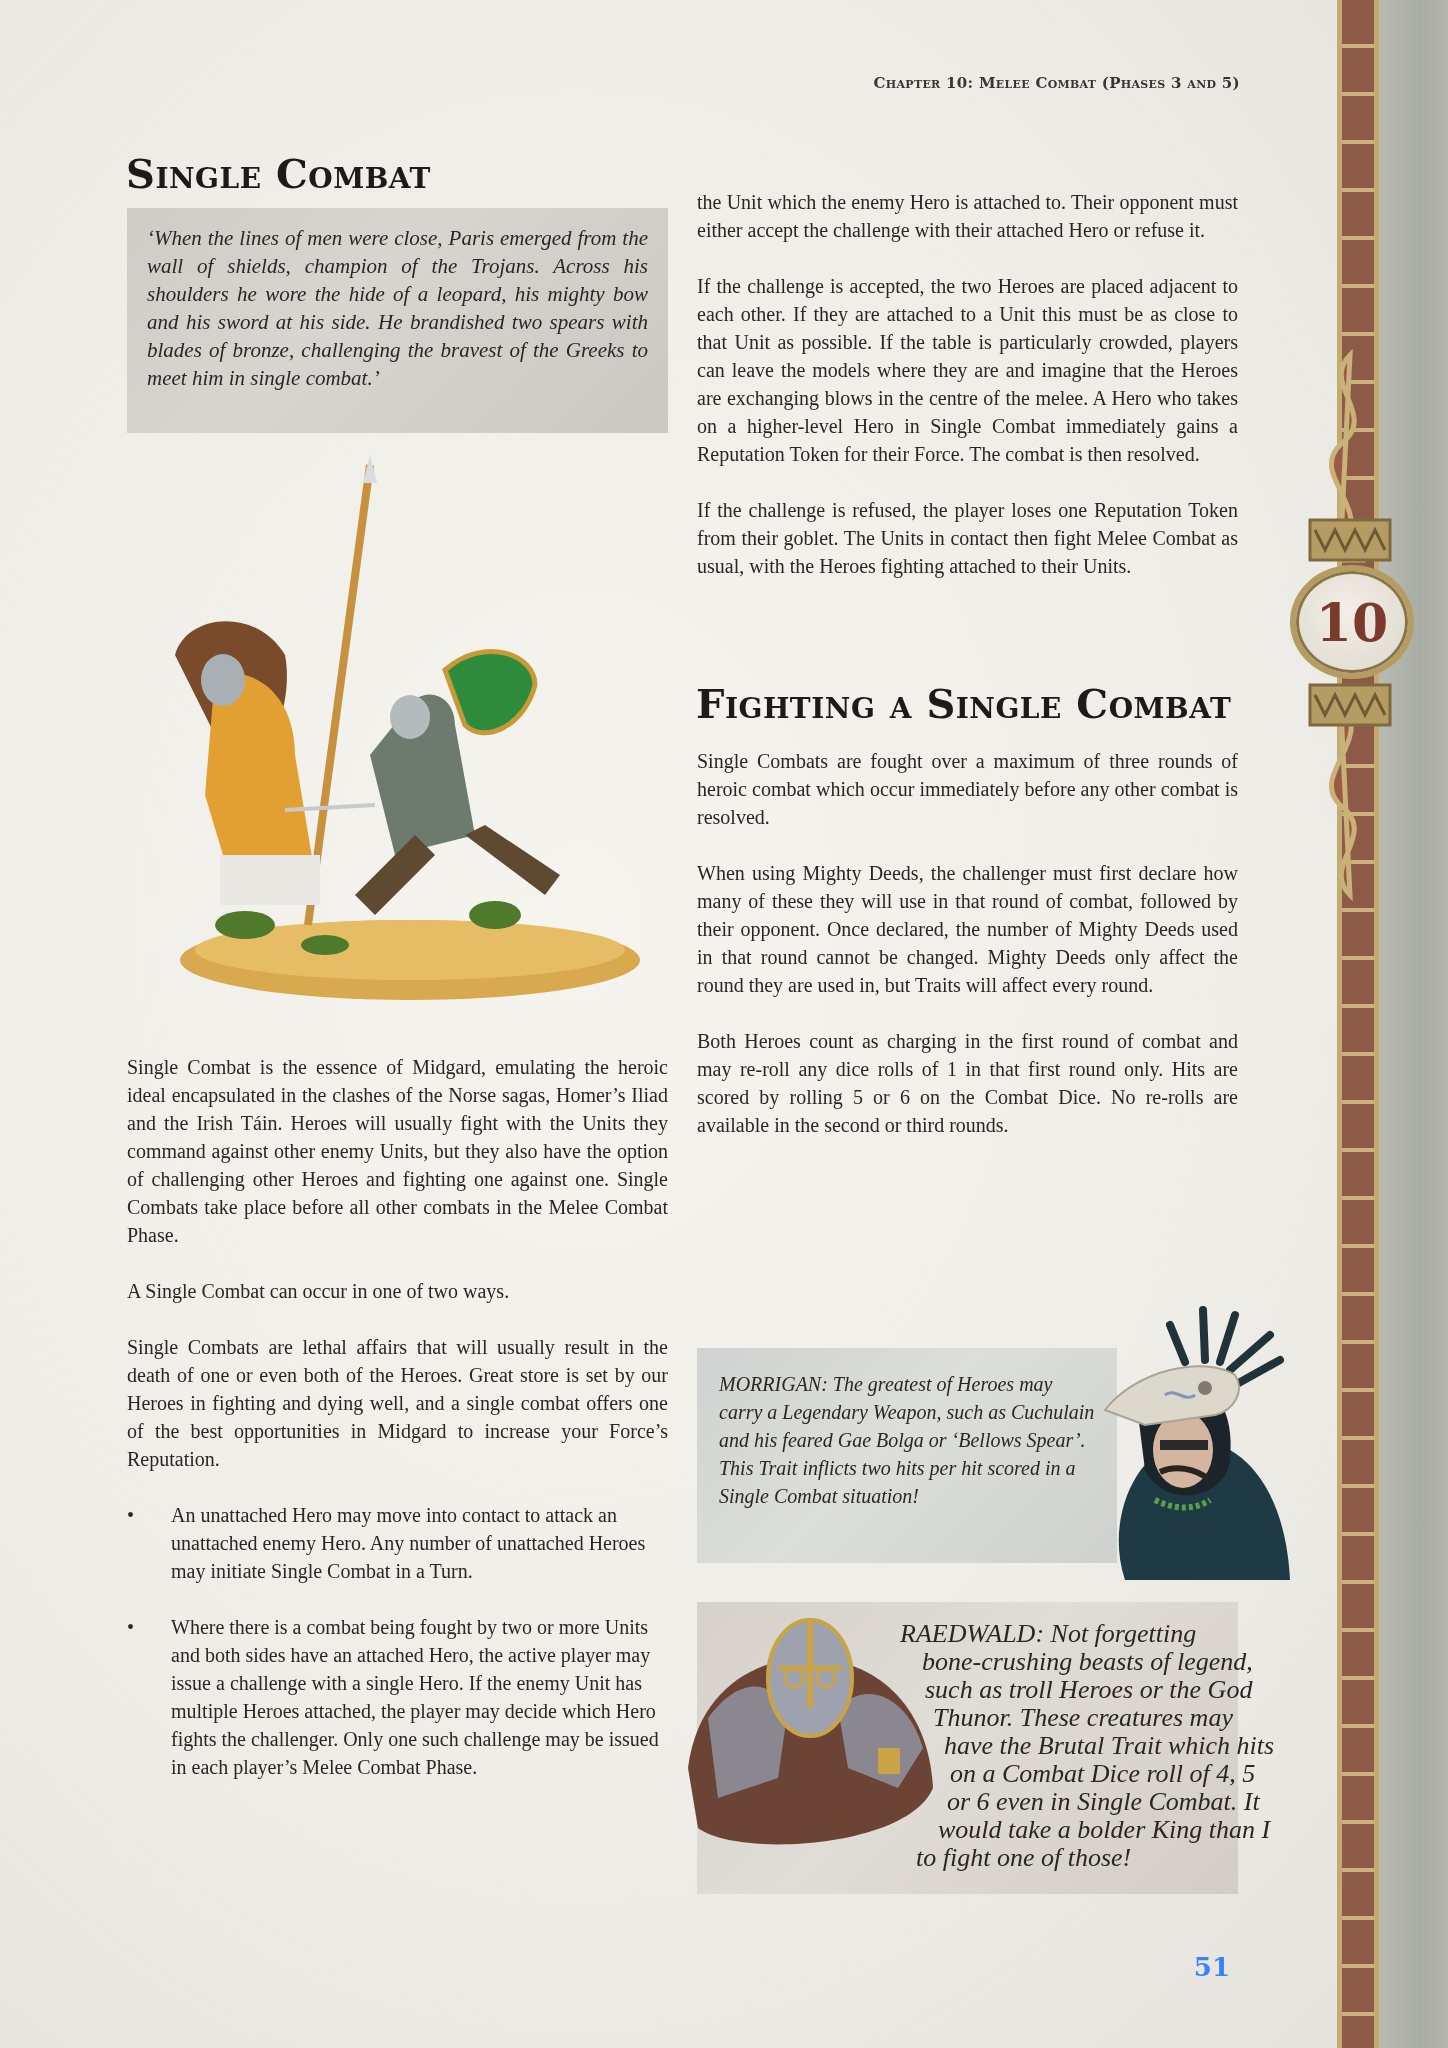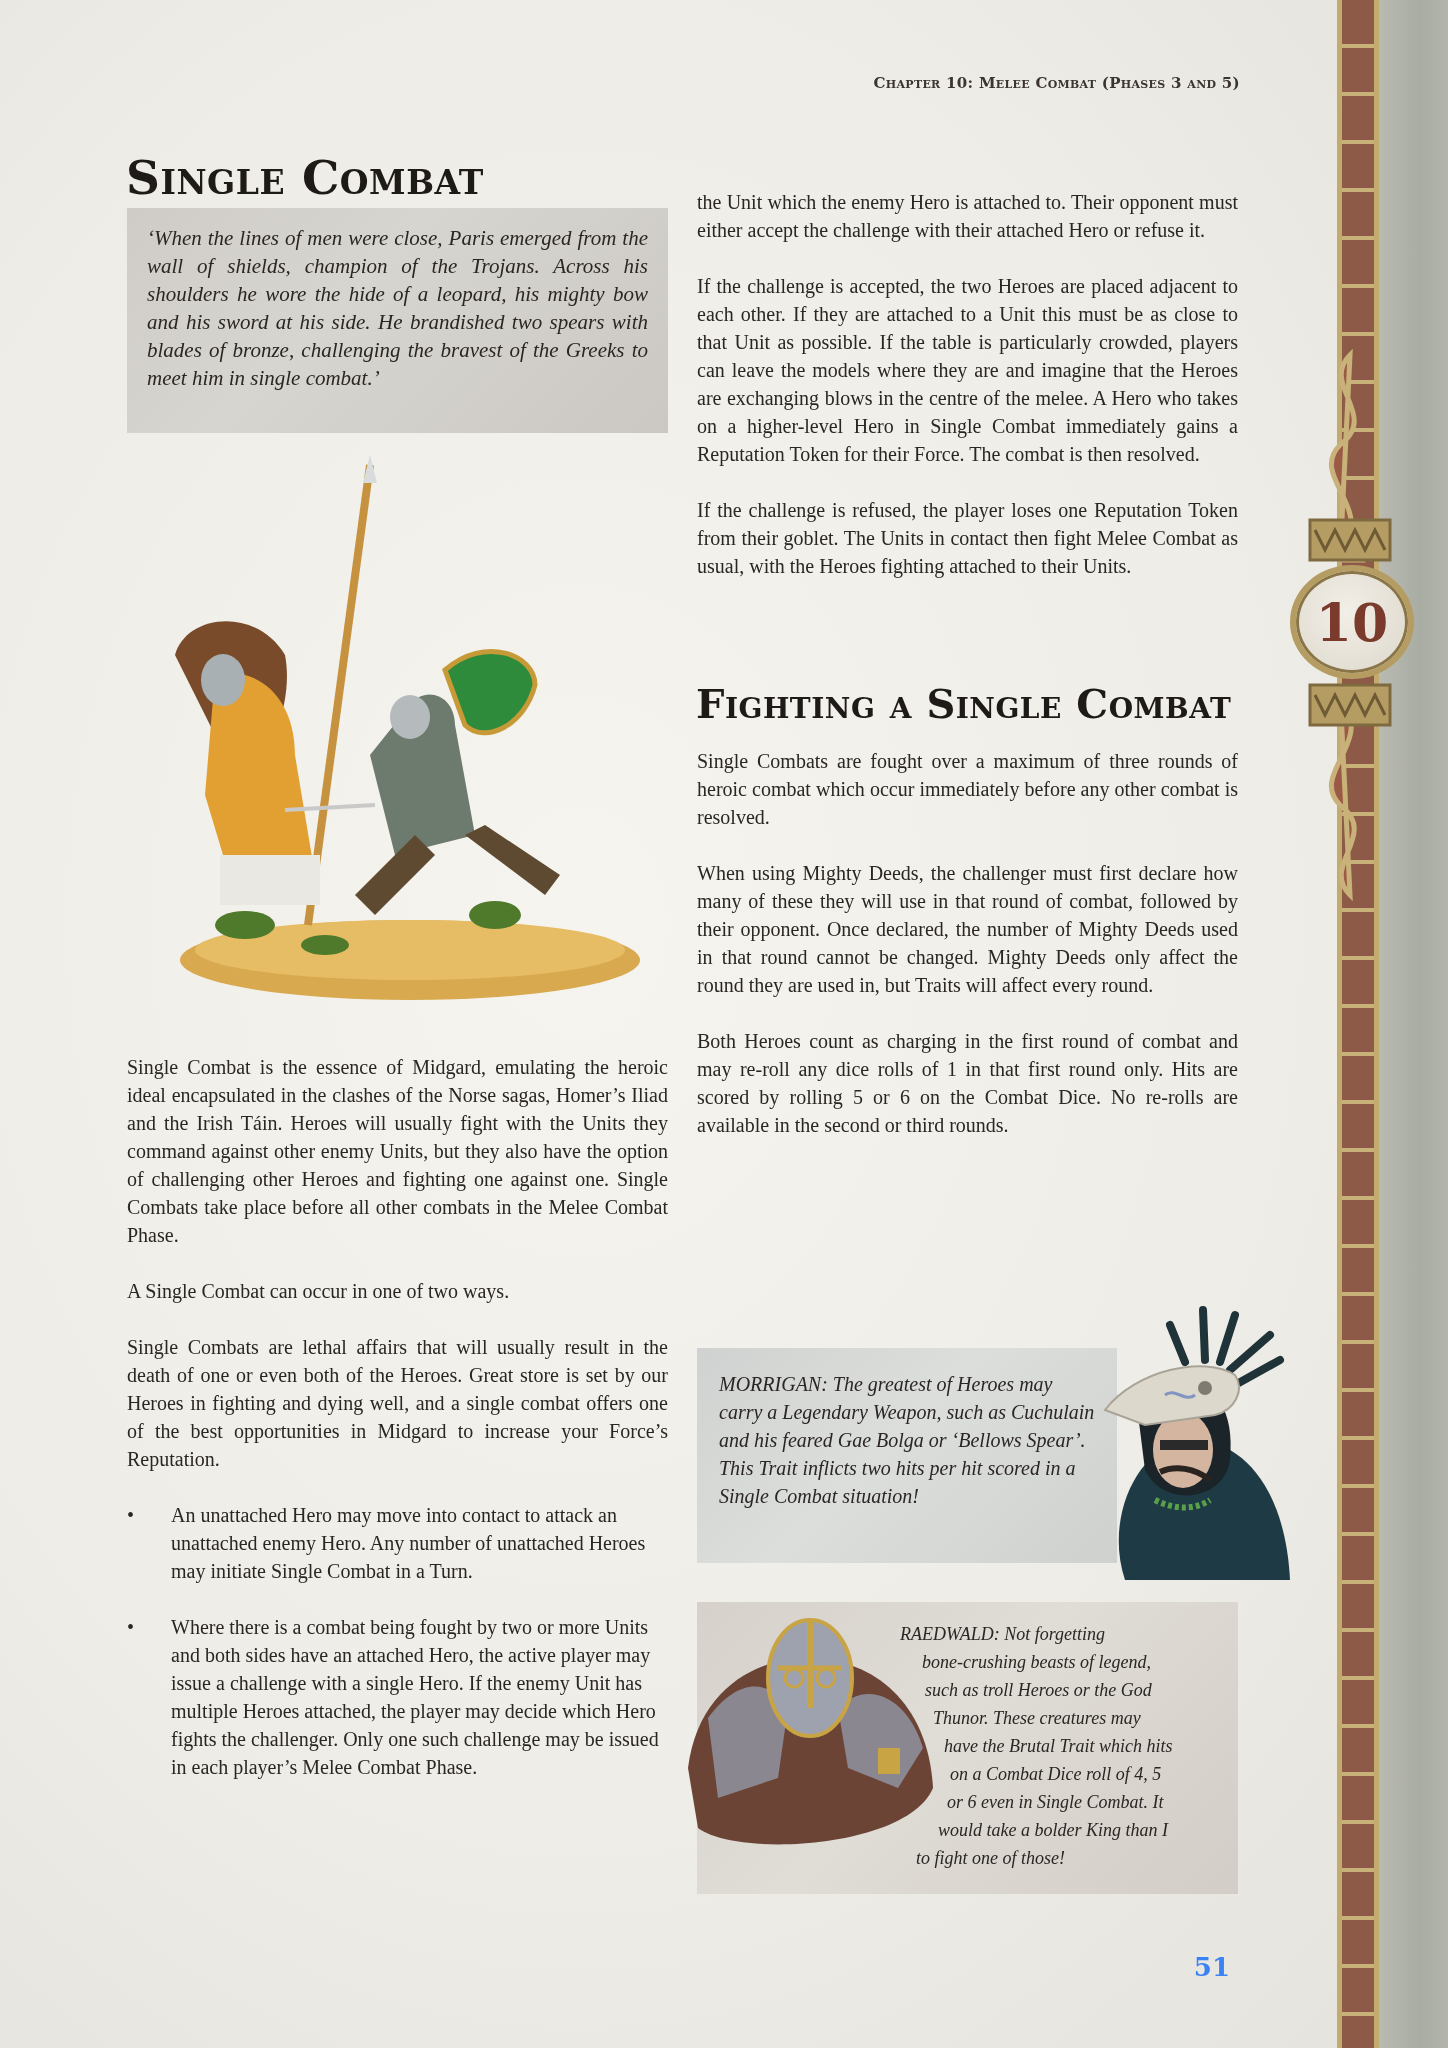--- a/index.html
+++ b/index.html
@@ -16,21 +16,21 @@
     left:560px; top:74px; width:680px; text-align:right;
     font-family:"DejaVu Serif", serif; font-size:15px; font-weight:bold;
     color:#3a3432; letter-spacing:0.3px; font-variant:small-caps;
   }
 
   
   .section-title {
     font-family:"DejaVu Serif", serif; font-weight:bold; font-variant:small-caps;
     color:#1e1a18; letter-spacing:0.5px;
   }
-  .title-1 { left:126px; top:150px; font-size:47px; }
+  .title-1 { left:126px; top:150px; font-size:40px; }
   .title-2 { left:696px; top:680px; font-size:40px; }
 
   
   .quote-box {
     left:127px; top:208px; width:541px; height:225px;
     background: linear-gradient(135deg,#cfccc7 0%,#d7d5d0 40%,#cbc8c3 100%);
     box-sizing:border-box; padding:16px 20px 0 20px;
   }
   .quote-text {
     font-style:italic; font-size:21px; line-height:28px; text-align:justify;
@@ -55,21 +55,21 @@
     background: linear-gradient(135deg,#cfd2d0 0%,#dcdedb 45%,#cfd1cf 100%);
     box-sizing:border-box; padding:22px 18px 0 22px;
     font-style:italic; font-size:20px; line-height:28px;
   }
   .raedwald-box {
     left:697px; top:1602px; width:541px; height:292px;
     background: linear-gradient(135deg,#d6d1cb 0%,#e0dcd6 45%,#d2cdc6 100%);
   }
   .raedwald-text {
     left:900px; top:1620px; width:330px;
-    font-style:italic; font-size:18px; line-height:28px;
+    font-style:italic; font-size:26px; line-height:28px;
   }
   .raedwald-text span { display:block; white-space:nowrap; }
 
   
   .mini-figure { left:165px; top:455px; width:490px; height:555px; }
   .morrigan-portrait { left:1085px; top:1300px; width:215px; height:290px; }
   .raedwald-portrait { left:678px; top:1598px; width:262px; height:262px; }
 
   
   .border-strip {

